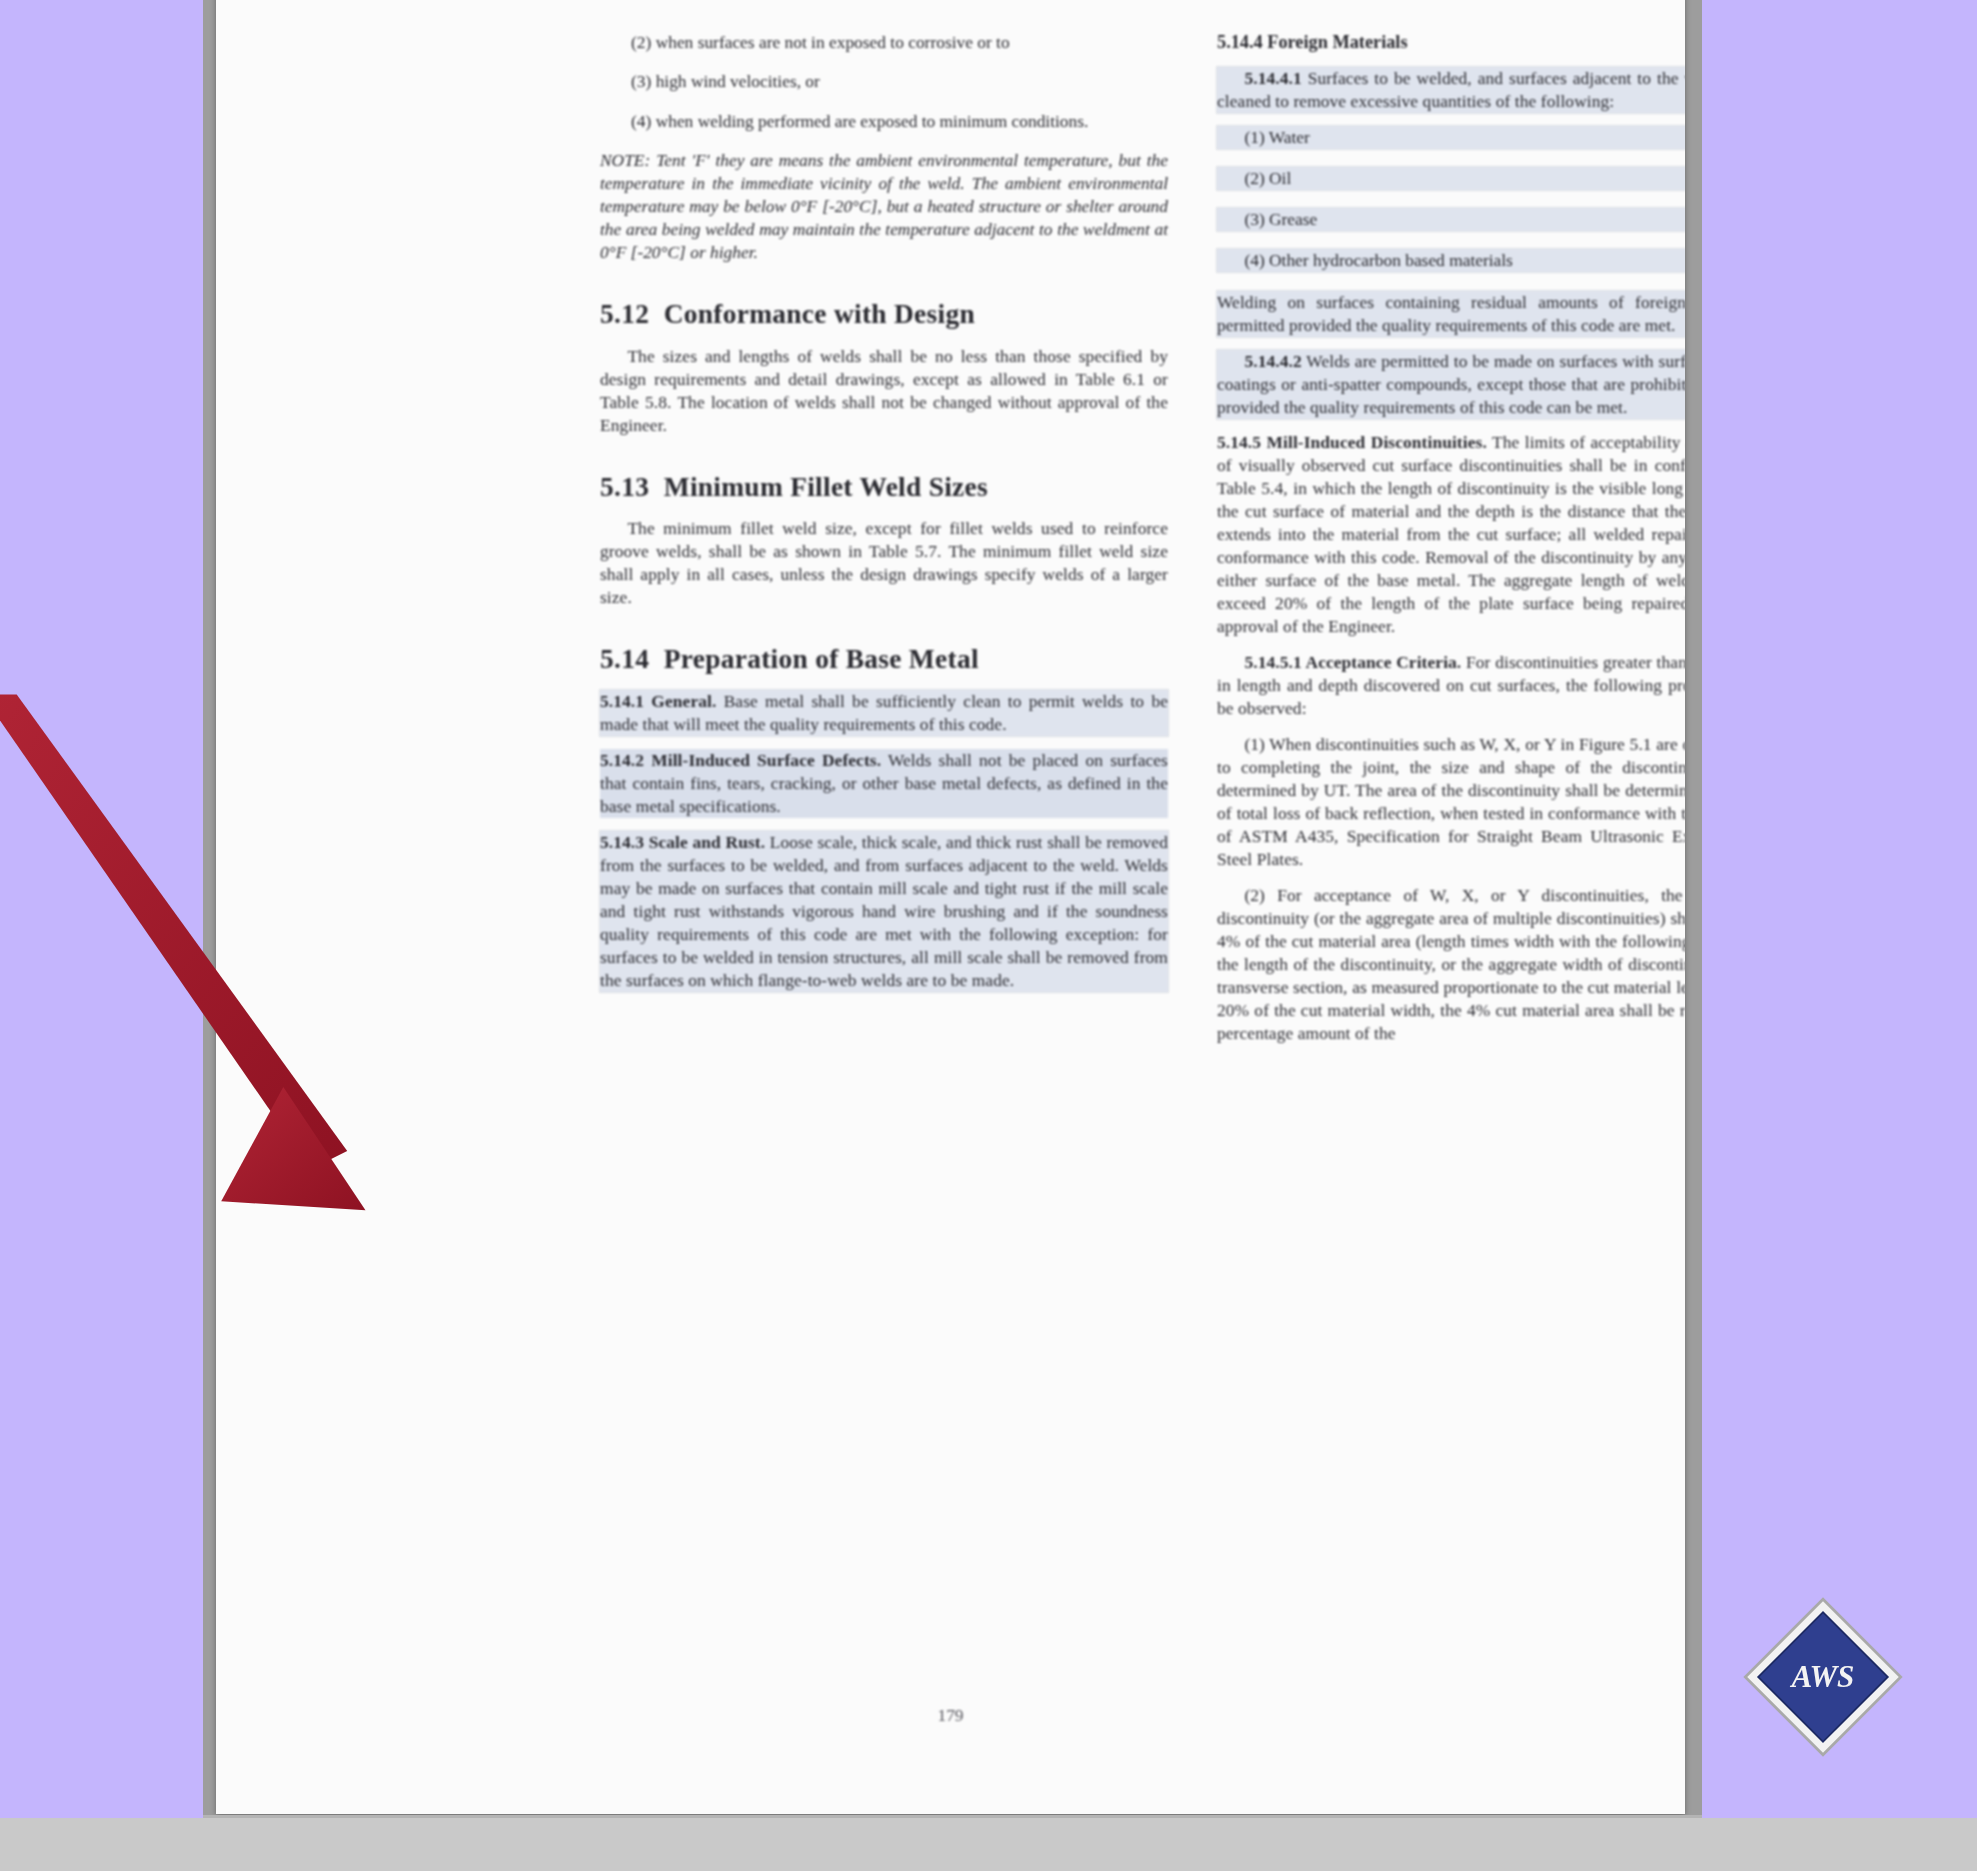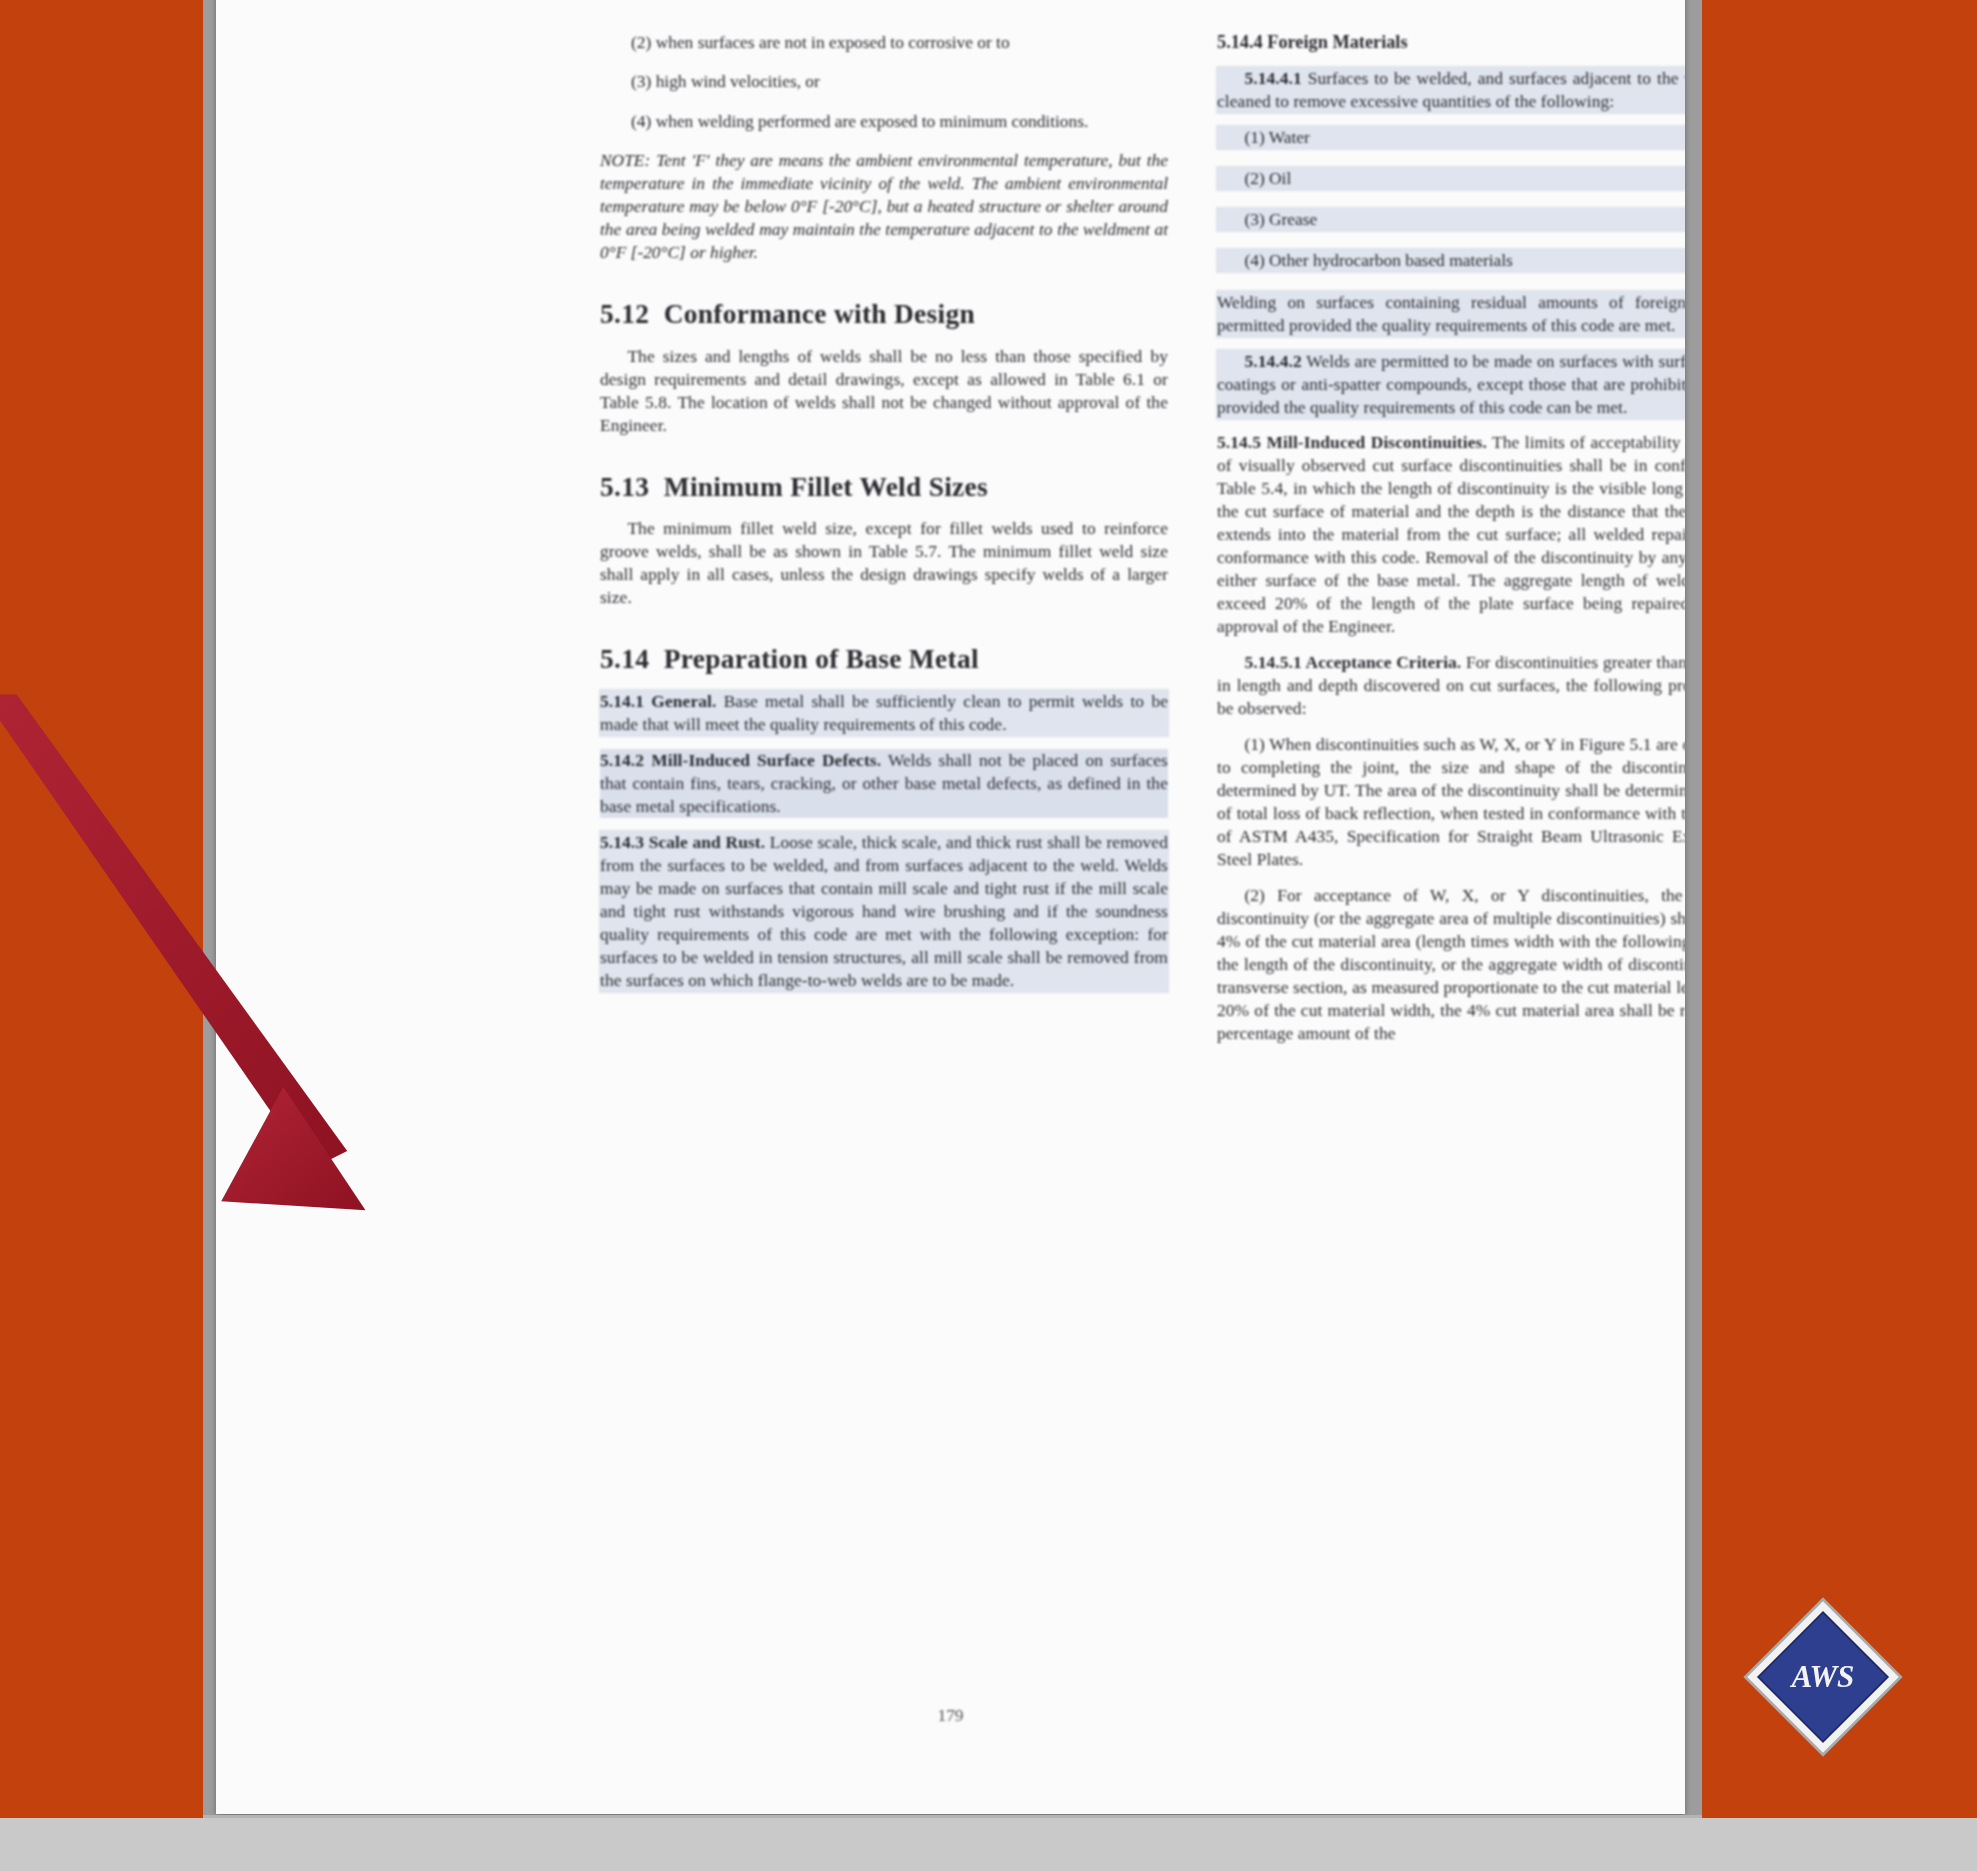--- a/index.html
+++ b/index.html
@@ -12,21 +12,21 @@
     height: 1871px;
     position: relative;
     font-family: "Liberation Serif", serif;
     overflow: hidden;
   }
 
   
   #viewer {
     position: absolute;
     inset: 0;
-    background: #c2410c;
+    background: #c4b5fd;
   }
 
   
   #page-shadow {
     position: absolute;
     left: 203px;
     top: -18.3px;
     width: 1499px;
     height: 1864px;
     background: #9d9d9d;

